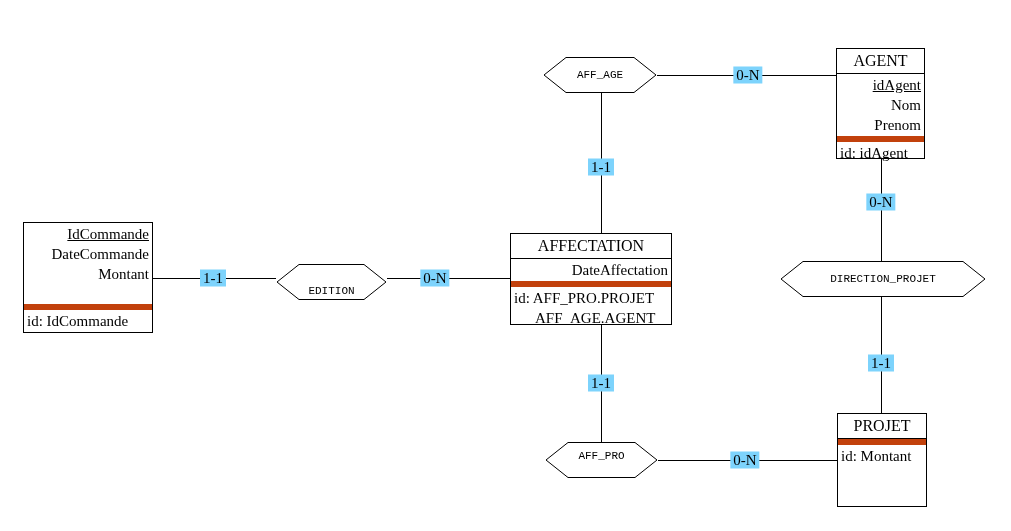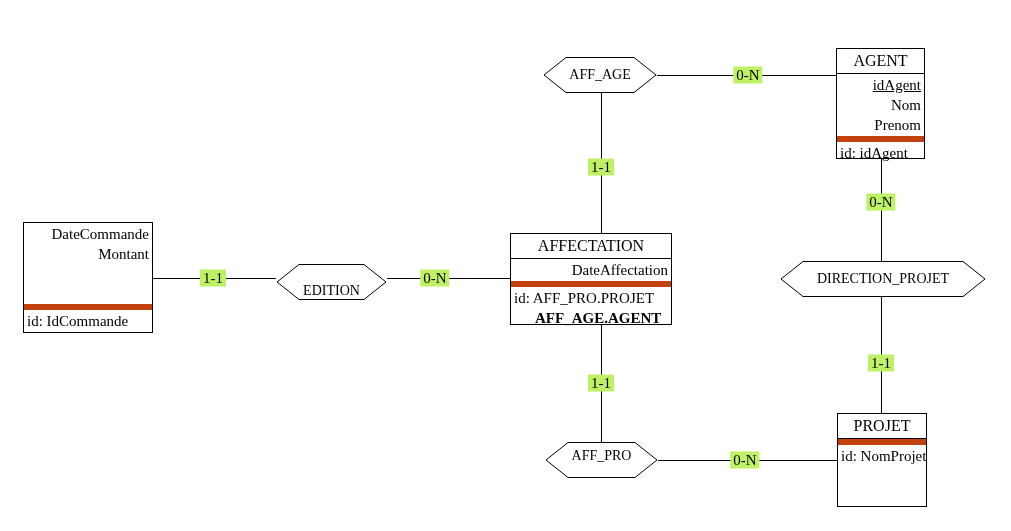--- a/index.html
+++ b/index.html
@@ -15,54 +15,55 @@
   .ent-title {
     flex:0 0 auto; height:24px; border-bottom:1px solid #000000;
     display:flex; align-items:center; justify-content:center;
     font-size:16px; white-space:nowrap;
   }
   .ent-attrs { flex:1 1 auto; padding:1px 3px; font-size:15px;text-align:right; }
   .attr { line-height:20px; white-space:nowrap; }
   .u { text-decoration:underline; }
   .ent-id { flex:0 0 auto; border-top:6px solid #c2410c; padding:1px 3px; font-size:15px; }
   .id-line { line-height:20px; white-space:nowrap; }
-  .id-line.indent { padding-left:21px;font-weight:bold; }
+  .id-line.indent { padding-left:21px; }
   
   .hex { position:absolute; }
   .hex svg { position:absolute; left:0; top:0; display:block; }
   .hex-label {
     position:absolute; left:0; top:0; right:0; bottom:0;
     display:flex; align-items:center; justify-content:center;
-    font-size:14px; white-space:nowrap;
+    font-size:11px; white-space:nowrap;font-family:Liberation Mono, monospace;
   }
   
   .hline { position:absolute; height:1px; background:#000000; }
   .vline { position:absolute; width:1px; background:#000000; }
   
   .card {
     position:absolute; transform:translate(-50%,-50%);
-    background:#bef264; font-size:15px; line-height:17px; padding:0 3px; white-space:nowrap;
+    background:#7dd3fc; font-size:15px; line-height:17px; padding:0 3px; white-space:nowrap;
   }
 </style>
 </head>
 <body>
 
 <div class="canvas">
 
   <div class="hline" style="left:152px; top:278px; width:124px;"></div>
   <div class="hline" style="left:387px; top:278px; width:123px;"></div>
   <div class="hline" style="left:657px; top:75px;  width:179px;"></div>
   <div class="hline" style="left:658px; top:460px; width:179px;"></div>
   <div class="vline" style="left:601px; top:93px;  height:140px;"></div>
   <div class="vline" style="left:881px; top:131px; height:130px;"></div>
   <div class="vline" style="left:881px; top:297px; height:116px;"></div>
   <div class="vline" style="left:601px; top:325px; height:117px;"></div>
 
   <div class="entity" style="left:23px; top:222px; width:130px; height:111px;">
     <div class="ent-attrs">
+      <div class="attr u">IdCommande</div>
       <div class="attr">DateCommande</div>
       <div class="attr">Montant</div>
     </div>
     <div class="ent-id">
       <div class="id-line">id: IdCommande</div>
     </div>
   </div>
 
   <div class="entity" style="left:510px; top:233px; width:162px; height:92px;">
     <div class="ent-title">AFFECTATION</div>
@@ -83,21 +84,21 @@
       <div class="attr">Prenom</div>
     </div>
     <div class="ent-id">
       <div class="id-line">id: idAgent</div>
     </div>
   </div>
 
   <div class="entity" style="left:837px; top:413px; width:90px; height:94px;">
     <div class="ent-title">PROJET</div>
     <div class="ent-id">
-      <div class="id-line">id: NomProjet</div>
+      <div class="id-line">id: Montant</div>
     </div>
   </div>
 
   <div class="hex" style="left:543px; top:57px; width:114px; height:36px;">
     <svg width="114" height="36" viewBox="0 0 114 36">
       <polygon points="1,18 23,0.5 91,0.5 113,18 91,35.5 23,35.5" fill="#ffffff" stroke="#000000" stroke-width="1"></polygon>
     </svg>
     <div class="hex-label">AFF_AGE</div>
   </div>
 

